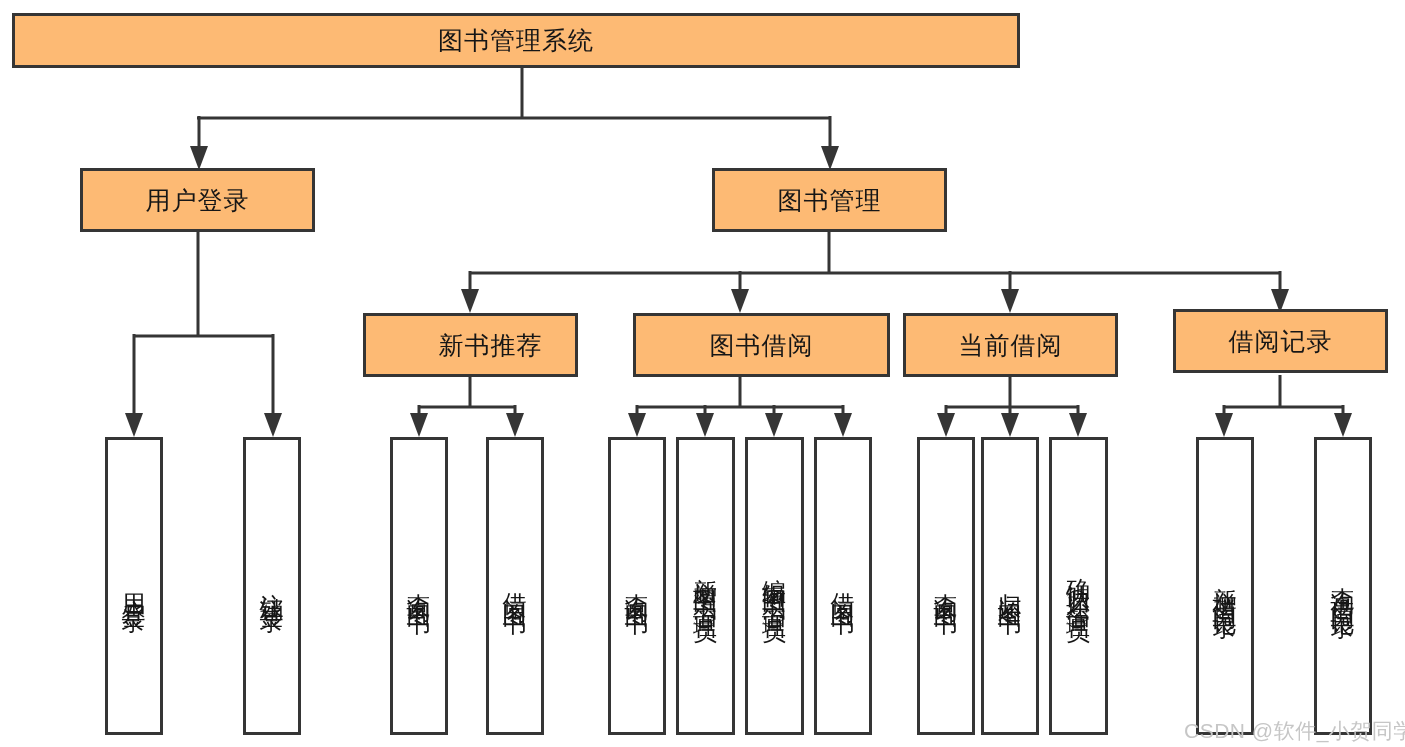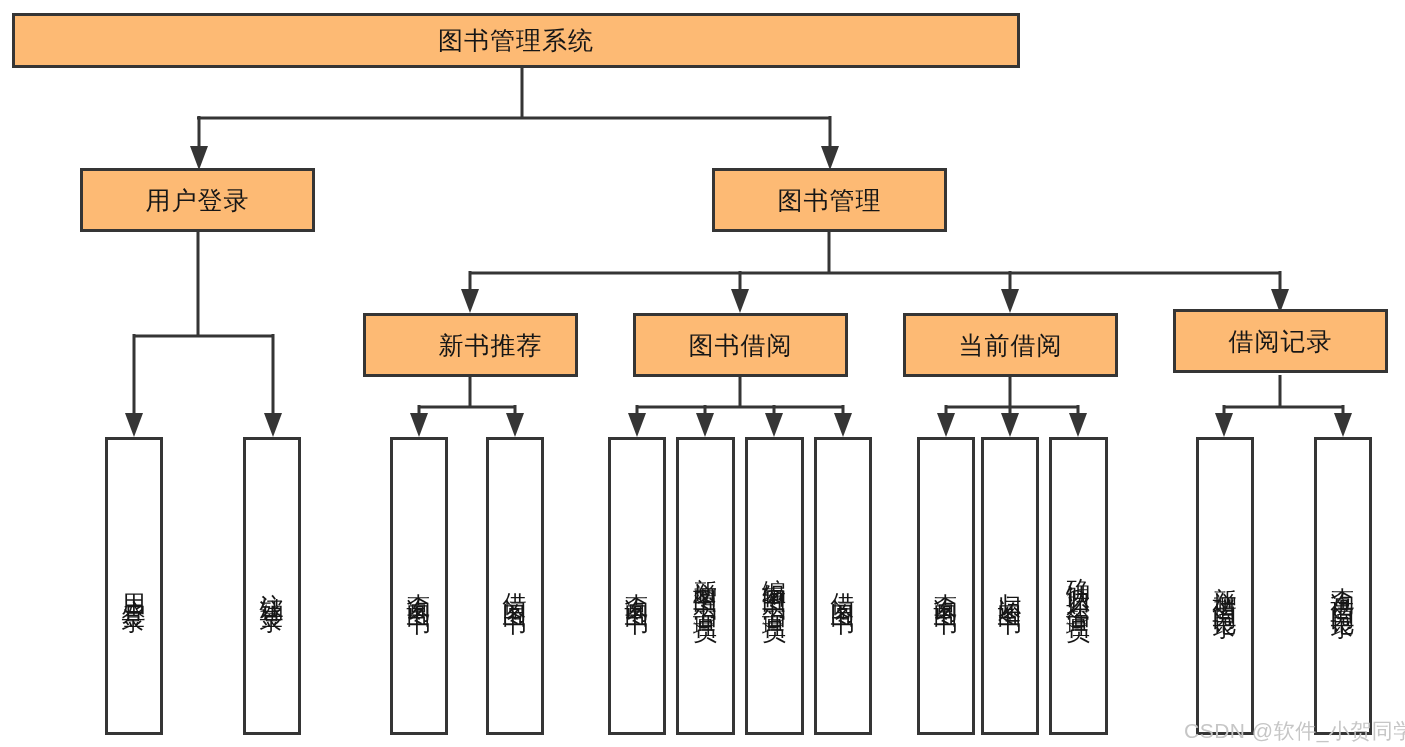--- a/index.html
+++ b/index.html
@@ -101,21 +101,21 @@
       <polygon points="1334,413 1352,413 1343,437"></polygon>
     </g>
   </svg>
 
   <div class="node" style="left:12px; top:13px; width:1008px; height:55px;">图书管理系统</div>
 
   <div class="node" style="left:80px; top:168px; width:235px; height:64px;">用户登录</div>
   <div class="node" style="left:712px; top:168px; width:235px; height:64px;">图书管理</div>
 
   <div class="node" style="left:363px; top:313px; width:215px; height:64px;padding-left:40px;">新书推荐</div>
-  <div class="node" style="left:633px; top:313px; width:215px; height:64px;">图书借阅</div>
+  <div class="node" style="left:633px; top:313px; width:257px; height:64px;">图书借阅</div>
   <div class="node" style="left:903px; top:313px; width:215px; height:64px;">当前借阅</div>
   <div class="node" style="left:1173px; top:309px; width:215px; height:64px;">借阅记录</div>
 
   <div class="vnode" style="left:105px; top:437px; width:58px; height:298px;">用户登录</div>
   <div class="vnode" style="left:243px; top:437px; width:58px; height:298px;">注销登录</div>
 
   <div class="vnode" style="left:390px; top:437px; width:58px; height:298px;">查询图书</div>
   <div class="vnode" style="left:486px; top:437px; width:58px; height:298px;">借阅图书</div>
 
   <div class="vnode" style="left:608px; top:437px; width:58px; height:298px;">查询图书</div>

